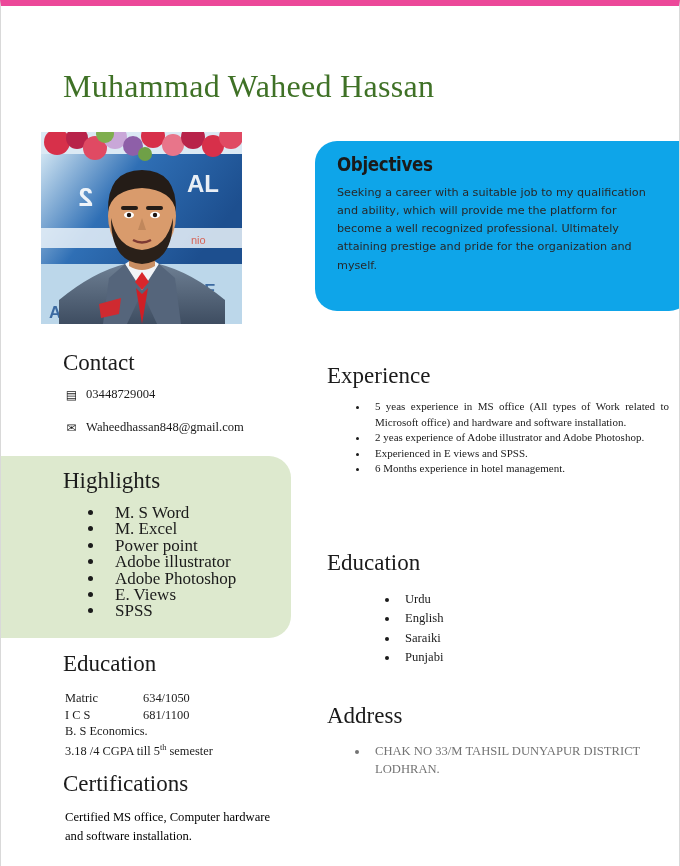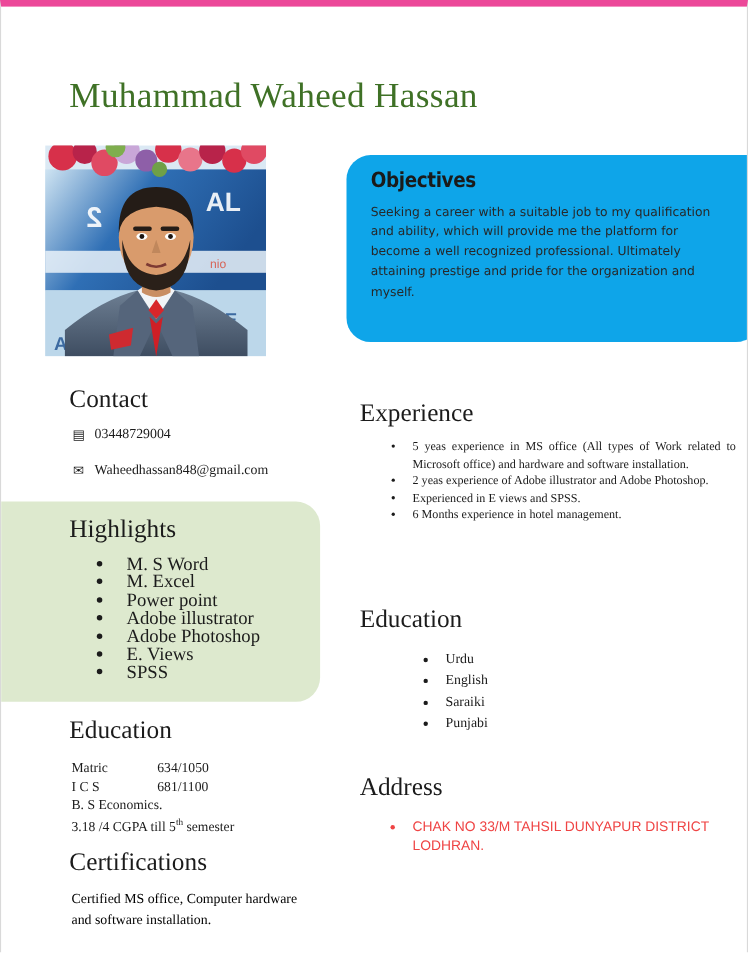--- a/index.html
+++ b/index.html
@@ -231,23 +231,23 @@
   #address-list {
     position: absolute;
     left: 348px;
     top: 737px;
     width: 280px;
     margin: 0;
     padding: 0 0 0 20px;
     list-style: disc;
   }
   #address-list li {
-    font-family: Liberation Sans, sans-serif;
+    font-family: Liberation Serif, serif;
     font-size: 12.6px;
-    color: #ef4444;
+    color: #737373;
     line-height: 17.5px;
     padding-left: 6px;
   }
 </style>
 </head>
 <body>
 
 <div id="page">
 
   <div id="name-title">Muhammad Waheed Hassan</div>

